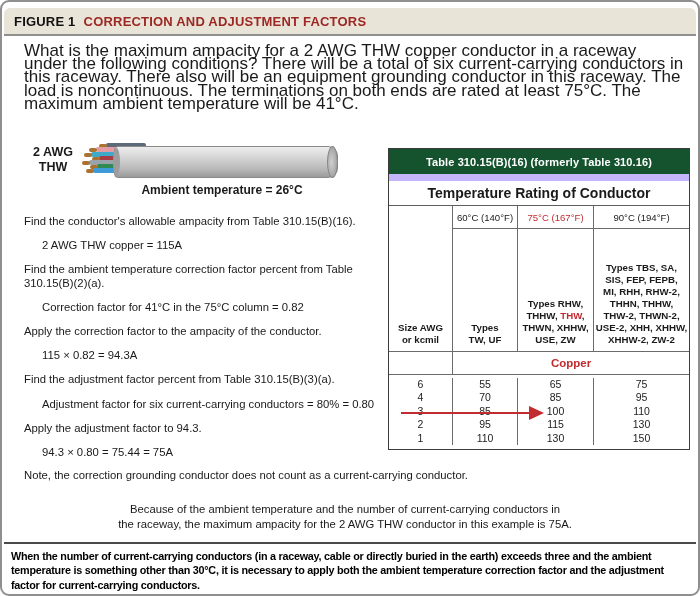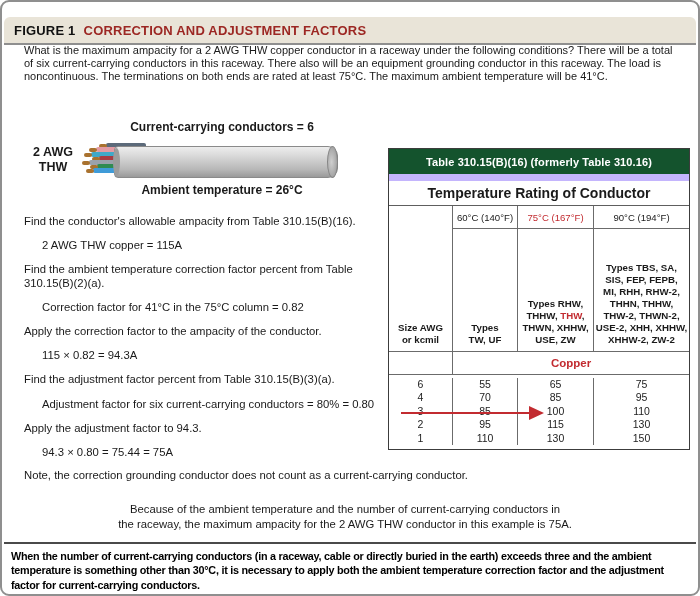--- a/index.html
+++ b/index.html
@@ -1,26 +1,26 @@
 <!DOCTYPE html>
 <html><head>
 <meta charset="utf-8">
 <style>
   html,body{margin:0;padding:0;background:#fff;}
   .page{position:relative;width:700px;height:596px;background:#fff;border:2px solid #8f8f8f;
         border-radius:9px;box-sizing:border-box;overflow:hidden;
         font-family:"Liberation Sans",sans-serif;color:#1a1a1a;}
   
-  .hbar{position:absolute;left:2px;top:15px;right:2px;height:28px;background:#e9e4d8;
+  .hbar{position:absolute;left:2px;top:6px;right:2px;height:28px;background:#e9e4d8;
         border-bottom:2px solid #8f8f8f;border-radius:6px 6px 0 0;
         display:flex;align-items:center;padding-left:10px;box-sizing:border-box;}
   .hbar .figlab{font-weight:700;font-size:13px;color:#111;letter-spacing:.2px;}
   .hbar .figtitle{font-weight:700;font-size:13px;color:#9c2723;margin-left:8px;letter-spacing:.2px;}
   
-  .intro{position:absolute;left:22px;top:42px;width:660px;font-size:11px;line-height:13.2px;}
+  .intro{position:absolute;left:22px;top:42px;width:660px;font-size:17px;line-height:13.2px;}
   
   .diag-top{position:absolute;left:60px;top:118px;width:320px;text-align:center;
             font-weight:700;font-size:12px;}
   .awg{position:absolute;left:20px;top:143px;width:62px;text-align:center;
        font-weight:700;font-size:12.5px;line-height:15px;}
   .conduit{position:absolute;left:112px;top:144px;width:224px;height:32px;z-index:2;
            background:linear-gradient(#ededed 0%,#d9d9d9 30%,#b7b7b7 75%,#9a9a9a 100%);
            border:1px solid #8a8a8a;border-radius:4px 10px 10px 4px;box-sizing:border-box;}
   .conduit .cap{position:absolute;right:-1px;top:-1px;width:11px;height:32px;
            background:radial-gradient(ellipse at 40% 50%, #cfcfcf 0%, #a5a5a5 70%, #8f8f8f 100%);
@@ -79,21 +79,20 @@
 
 <div class="page">
 
   <div class="hbar">
     <span class="figlab">FIGURE 1</span>
     <span class="figtitle">CORRECTION AND ADJUSTMENT FACTORS</span>
   </div>
 
   <div class="intro">What is the maximum ampacity for a 2 AWG THW copper conductor in a raceway under the following conditions? There will be a total of six current-carrying conductors in this raceway. There also will be an equipment grounding conductor in this raceway. The load is noncontinuous. The terminations on both ends are rated at least 75°C. The maximum ambient temperature will be 41°C.</div>
 
-  <div class="diag-top">Current-carrying conductors = 6</div>
   <div class="awg" style="white-space:pre-line;">2 AWG
 THW</div>
 
   <div class="wire" style="top:141px;left:104px;width:40px;background:#5c6a7a;"></div>
   <div class="wire" style="top:145px;left:94px;width:52px;background:#e39ba4;"></div>
   <div class="wire" style="top:150px;left:89px;width:56px;background:#3fa9c9;"></div>
   <div class="wire" style="top:154px;left:97px;width:48px;background:#a83c44;"></div>
   <div class="wire" style="top:158px;left:87px;width:58px;background:#9aa2ac;"></div>
   <div class="wire" style="top:162px;left:95px;width:50px;background:#2f8b52;"></div>
   <div class="wire" style="top:166px;left:91px;width:54px;background:#3f9bd8;"></div>

